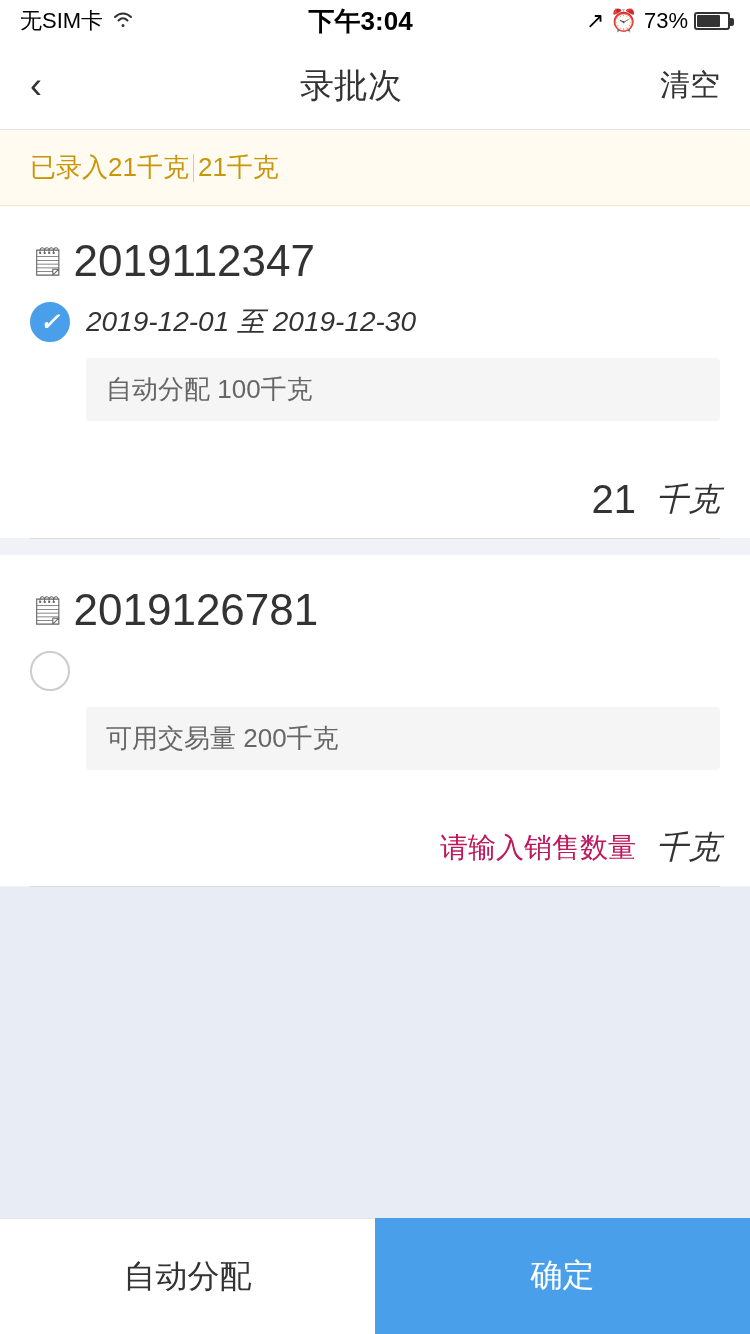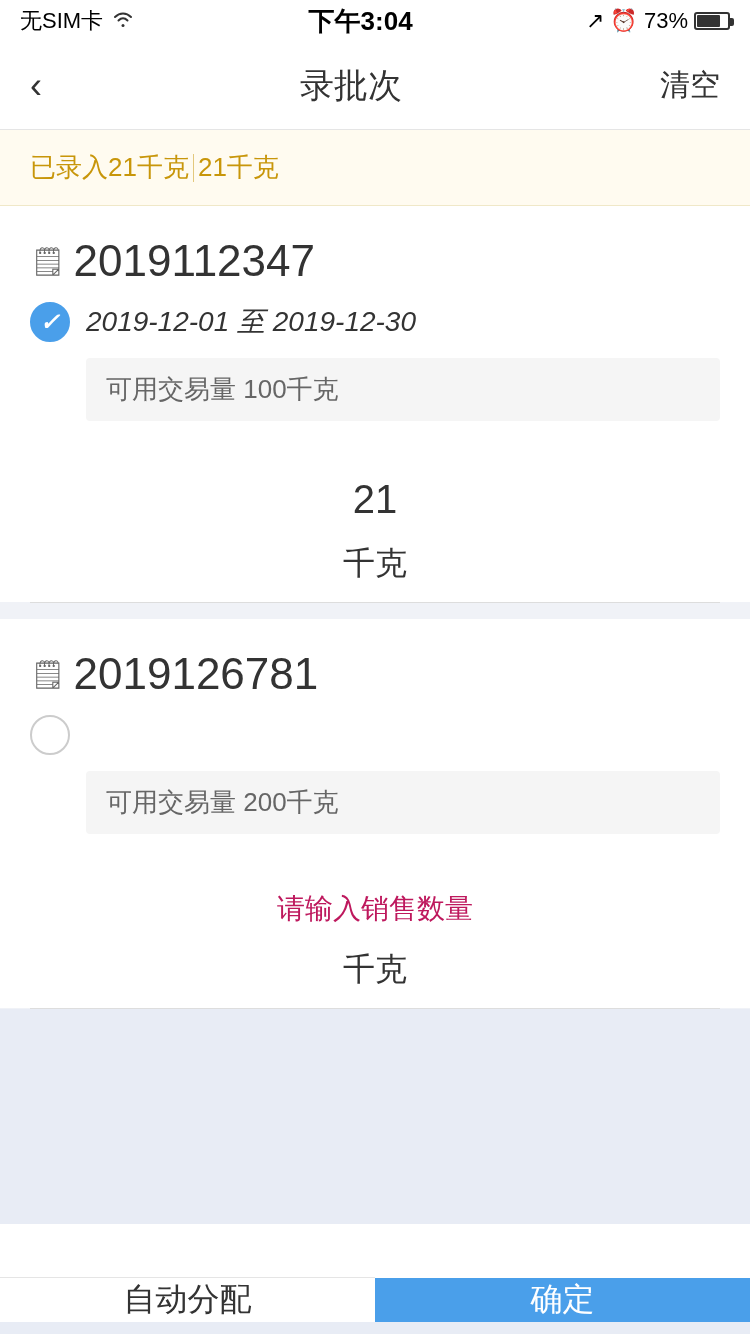--- a/index.html
+++ b/index.html
@@ -201,21 +201,20 @@
     }
 
     
     .quantity-row {
       display: flex;
       align-items: center;
       justify-content: flex-end;
       padding: 16px 30px;
       background: #fff;
       gap: 20px;
-      flex-direction: column;
     }
 
     .quantity-input-wrapper {
       flex: 1;
       display: flex;
       justify-content: flex-end;
     }
 
     .quantity-value {
       font-size: 40px;
@@ -226,20 +225,21 @@
 
     .quantity-placeholder {
       font-size: 28px;
       color: #be185d;
       text-align: right;
     }
 
     .quantity-unit {
       font-size: 32px;
       color: #333;
+      font-style: italic;
     }
 
     .quantity-underline {
       height: 1px;
       background: #ddd;
       margin: 0 30px;
     }
 
     
     .section-separator {
@@ -251,27 +251,26 @@
     .bottom-area {
       width: 750px;
       flex: 1;
       background: #e8ecf5;
       min-height: 400px;
     }
 
     
     .bottom-buttons {
       position: fixed;
-      bottom: 12px;
+      bottom: 0;
       left: 0;
       width: 750px;
-      height: 98px;
-      display: flex;
-      background: #fff;
-      align-items: flex-end;
+      height: 116px;
+      display: flex;
+      background: #fff;
     }
 
     .btn-auto {
       flex: 1;
       display: flex;
       align-items: center;
       justify-content: center;
       font-size: 32px;
       color: #333;
       background: #fff;
@@ -335,21 +334,21 @@
   <div class="batch-item">
     <div class="batch-header">
       <span class="batch-icon">🗒</span>
       <span class="batch-id">2019112347</span>
     </div>
     <div class="batch-date-row">
       <div class="radio-btn checked"></div>
       <span class="batch-date">2019-12-01 至 2019-12-30</span>
     </div>
     <div class="batch-availability">
-      <span class="availability-text">可用交易量 100千克</span>
+      <span class="availability-text">自动分配 100千克</span>
     </div>
   </div>
 
   <div class="quantity-row">
     <div class="quantity-input-wrapper">
       <span class="quantity-value">21</span>
     </div>
     <span class="quantity-unit">千克</span>
   </div>
   <div class="quantity-underline"></div>

